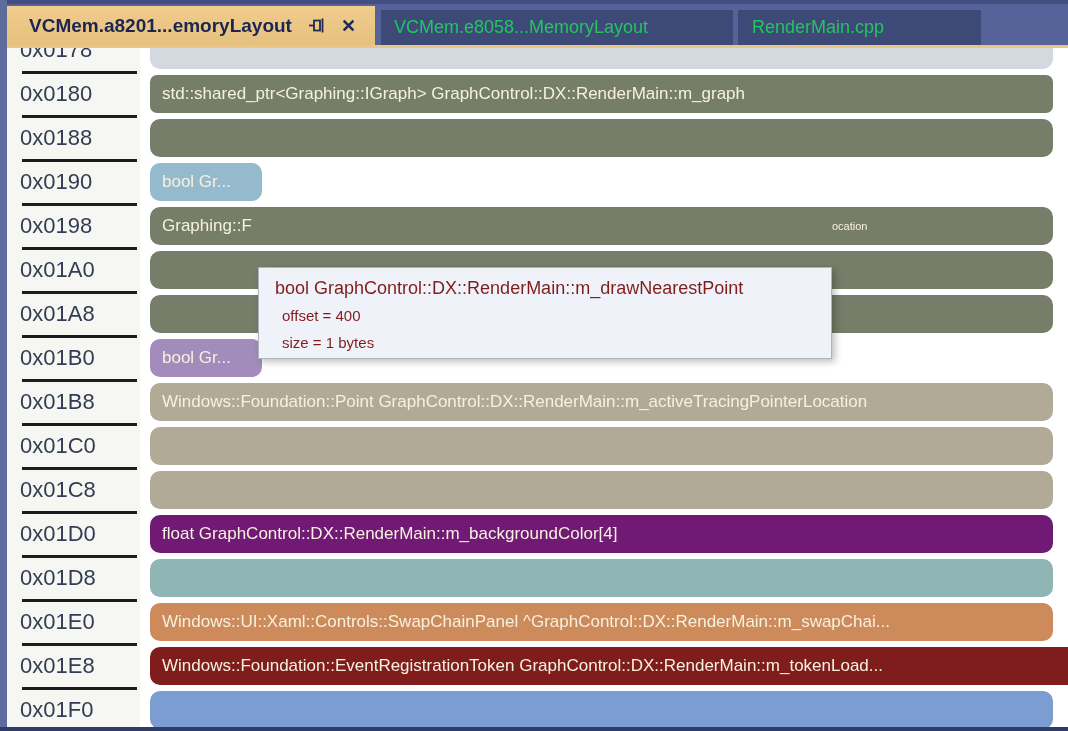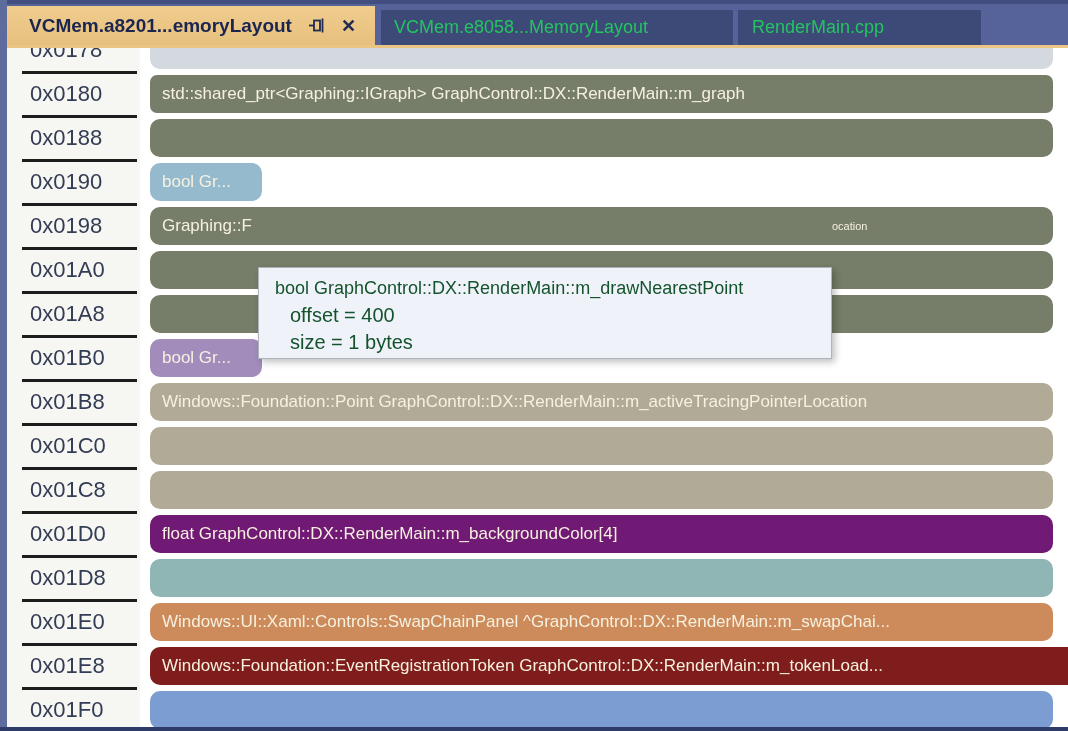--- a/index.html
+++ b/index.html
@@ -47,21 +47,21 @@
   .bottom-edge{
     position:absolute;left:0;top:727px;width:1068px;height:4px;background:#2E3B68;z-index:6;
   }
 
   .addr-col{
     position:absolute;left:7px;top:0;width:133px;height:679px;background:#F6F6F2;
   }
   .addr-rows{position:absolute;left:0;top:-20px;width:133px;}
   .addr-cell{
     position:relative;height:44px;box-sizing:border-box;
-    display:flex;align-items:center;padding-left:23px;
+    display:flex;align-items:center;padding-left:13px;
     font-size:22px;color:#333C55;
   }
   .addr-cell .sep{
     position:absolute;left:15px;top:-1px;width:115px;height:3px;background:#1C1C1C;
   }
   .addr-cell:first-child .sep{display:none;}
 
   .bars-area{
     position:absolute;left:140px;top:-20px;width:928px;height:750px;
   }
@@ -74,24 +74,24 @@
   }
   .seg .bar-label-right{
     position:absolute;left:682px;font-size:11px;color:#F6F1DF;white-space:nowrap;
   }
 
   
   .tooltip{
     position:absolute;left:258px;top:219px;width:574px;height:92px;
     background:#EFF2F8;border:1px solid #AEB3BC;box-sizing:border-box;
     box-shadow:3px 3px 7px rgba(0,0,0,0.25);
-    padding:7px 0 0 16px;color:#14532d;z-index:10;
+    padding:7px 0 0 16px;color:#7f1d1d;z-index:10;
   }
   .tooltip .tt-title{font-size:18px;line-height:27px;white-space:nowrap;}
-  .tooltip .tt-line{font-size:20px;line-height:27px;padding-left:7px;white-space:nowrap;margin-left:8px;}
+  .tooltip .tt-line{font-size:15px;line-height:27px;padding-left:7px;white-space:nowrap;}
 </style>
 </head>
 <body>
 
 <div class="window">
 
   <div class="tabbar">
       <div class="tab active">
         <span class="tab-label">VCMem.a8201...emoryLayout</span>
         <span class="tab-pin">

